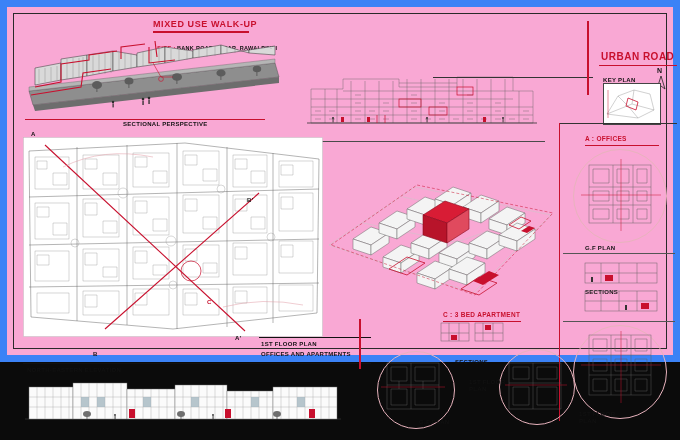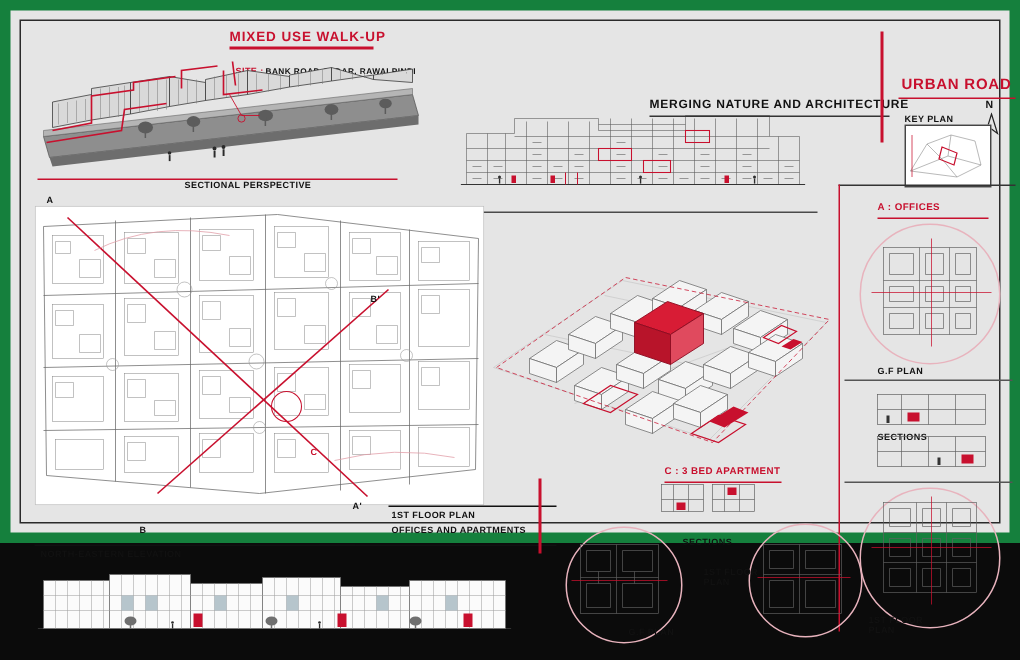--- a/index.html
+++ b/index.html
@@ -4,23 +4,23 @@
 <style>
   html,body{margin:0;padding:0;}
   body{
     width:680px;height:440px;overflow:hidden;
     background:#0b0b0b;
     font-family:"Liberation Sans", sans-serif;
   }
   #sheet{
     position:relative;
     width:680px;height:362px;
-    background:#e5e5e5;
+    background:#f9a8d4;
     box-sizing:border-box;
-    border:7px solid #15803d;
+    border:7px solid #3b82f6;
   }
   .inner-frame{
     position:absolute;left:6px;top:6px;right:6px;bottom:6px;
     border:1px solid #2a2a2a;
     pointer-events:none;
   }
   
   .lbl{
     position:absolute;
     font-size:6px;
@@ -198,21 +198,20 @@
         <circle cx="120" cy="45" r="1"></circle>
           <rect x="119.6" y="46" width="0.9" height="3.4"></rect>
         <circle cx="196" cy="45" r="1"></circle>
           <rect x="195.6" y="46" width="0.9" height="3.4"></rect>
       </g>
     </svg>
   </div>
   <div class="thin" style="left:238px;top:134px;width:300px;height:1px;background:#4a4a4a;"></div>
   <div class="lbl b" style="left:248px;top:148px;">SECTION A-A'</div>
 
-  <div class="lbl b" style="left:426px;top:58px;font-size:8px;letter-spacing:.5px;">MERGING NATURE AND ARCHITECTURE</div>
   <div class="thin" style="left:426px;top:70px;width:160px;height:1px;background:#333;"></div>
 
   <div class="rule" style="left:580px;top:14px;width:1.6px;height:74px;"></div>
   <div class="lbl b red" style="left:594px;top:44px;font-size:10px;letter-spacing:.5px;">URBAN ROAD</div>
   <div class="rule" style="left:592px;top:58px;width:78px;height:1.4px;"></div>
   <div class="lbl b" style="left:650px;top:60px;font-size:7px;">N</div>
   <div style="position:absolute;left:648px;top:68px;">
     <svg width="12" height="16" viewBox="0 0 12 16">
         <path d="M6 1 L10 14 L6 11 L2 14 Z" fill="none" stroke="#222" stroke-width="0.8"></path>
       </svg>

